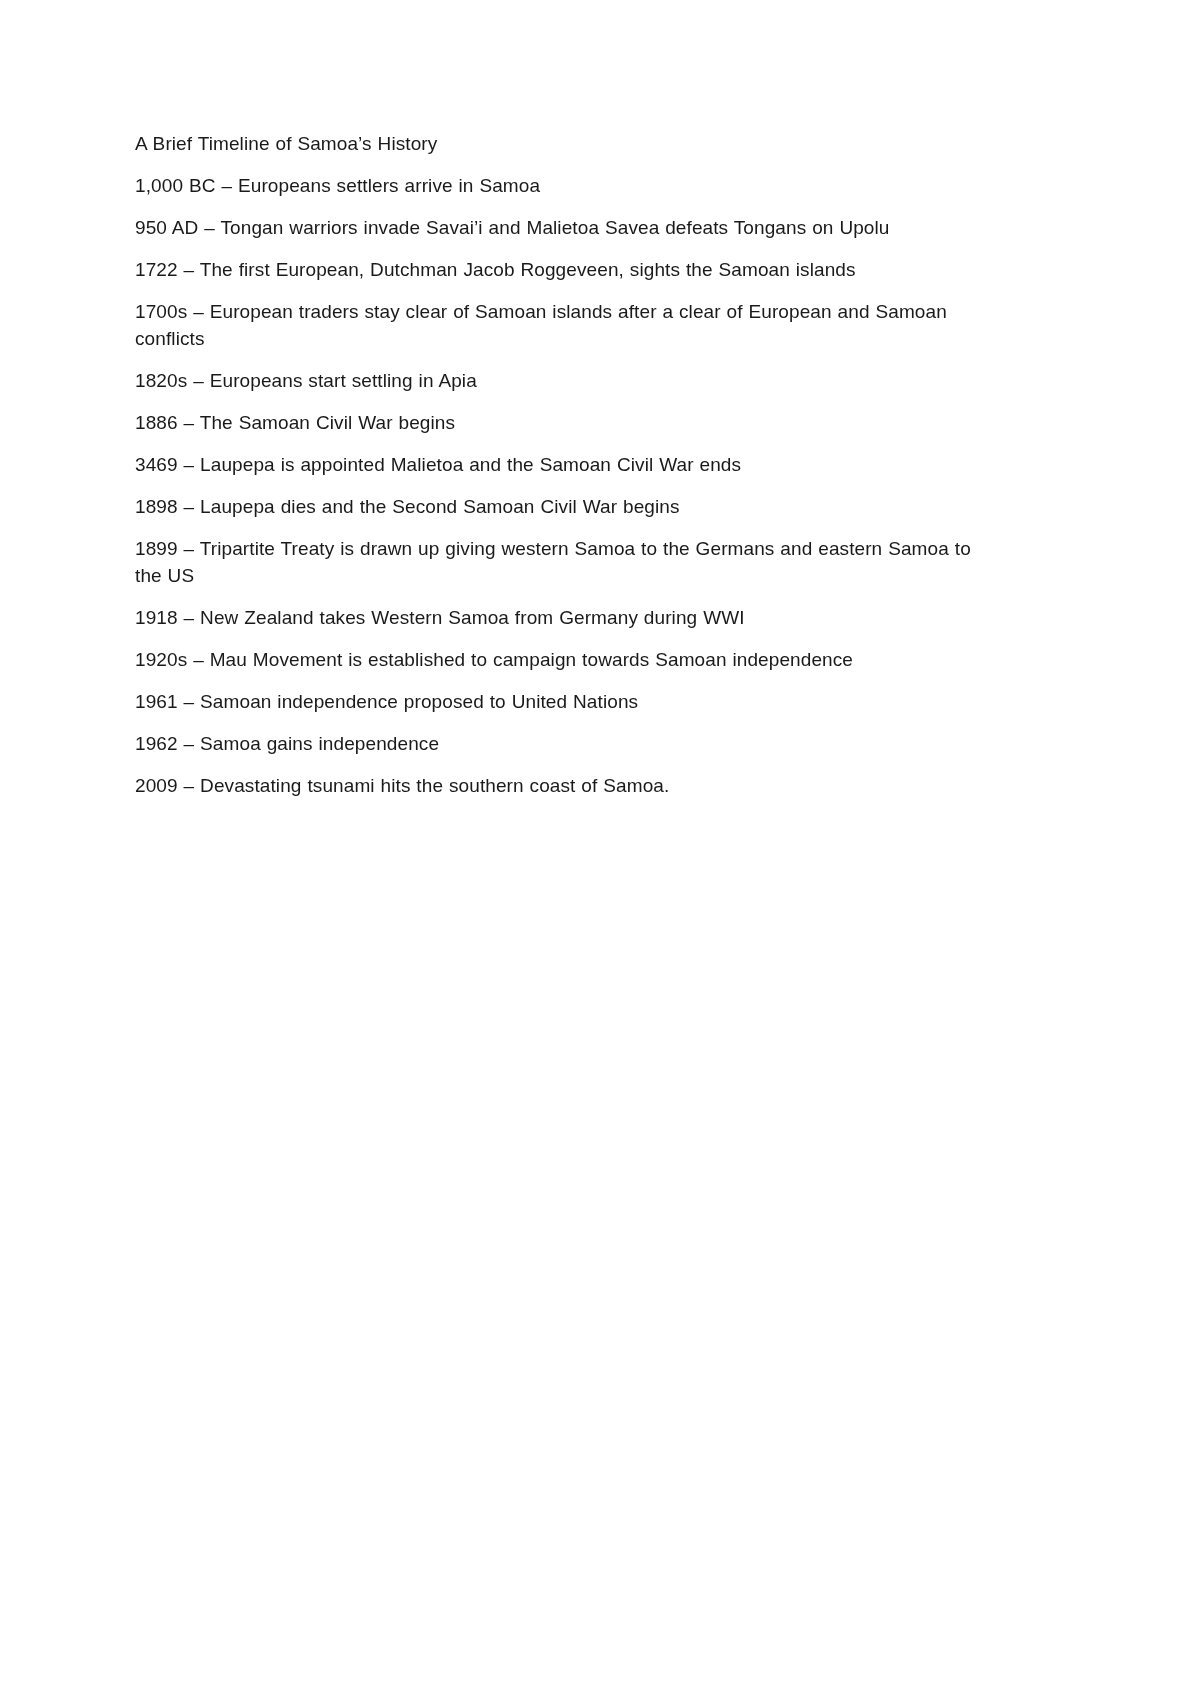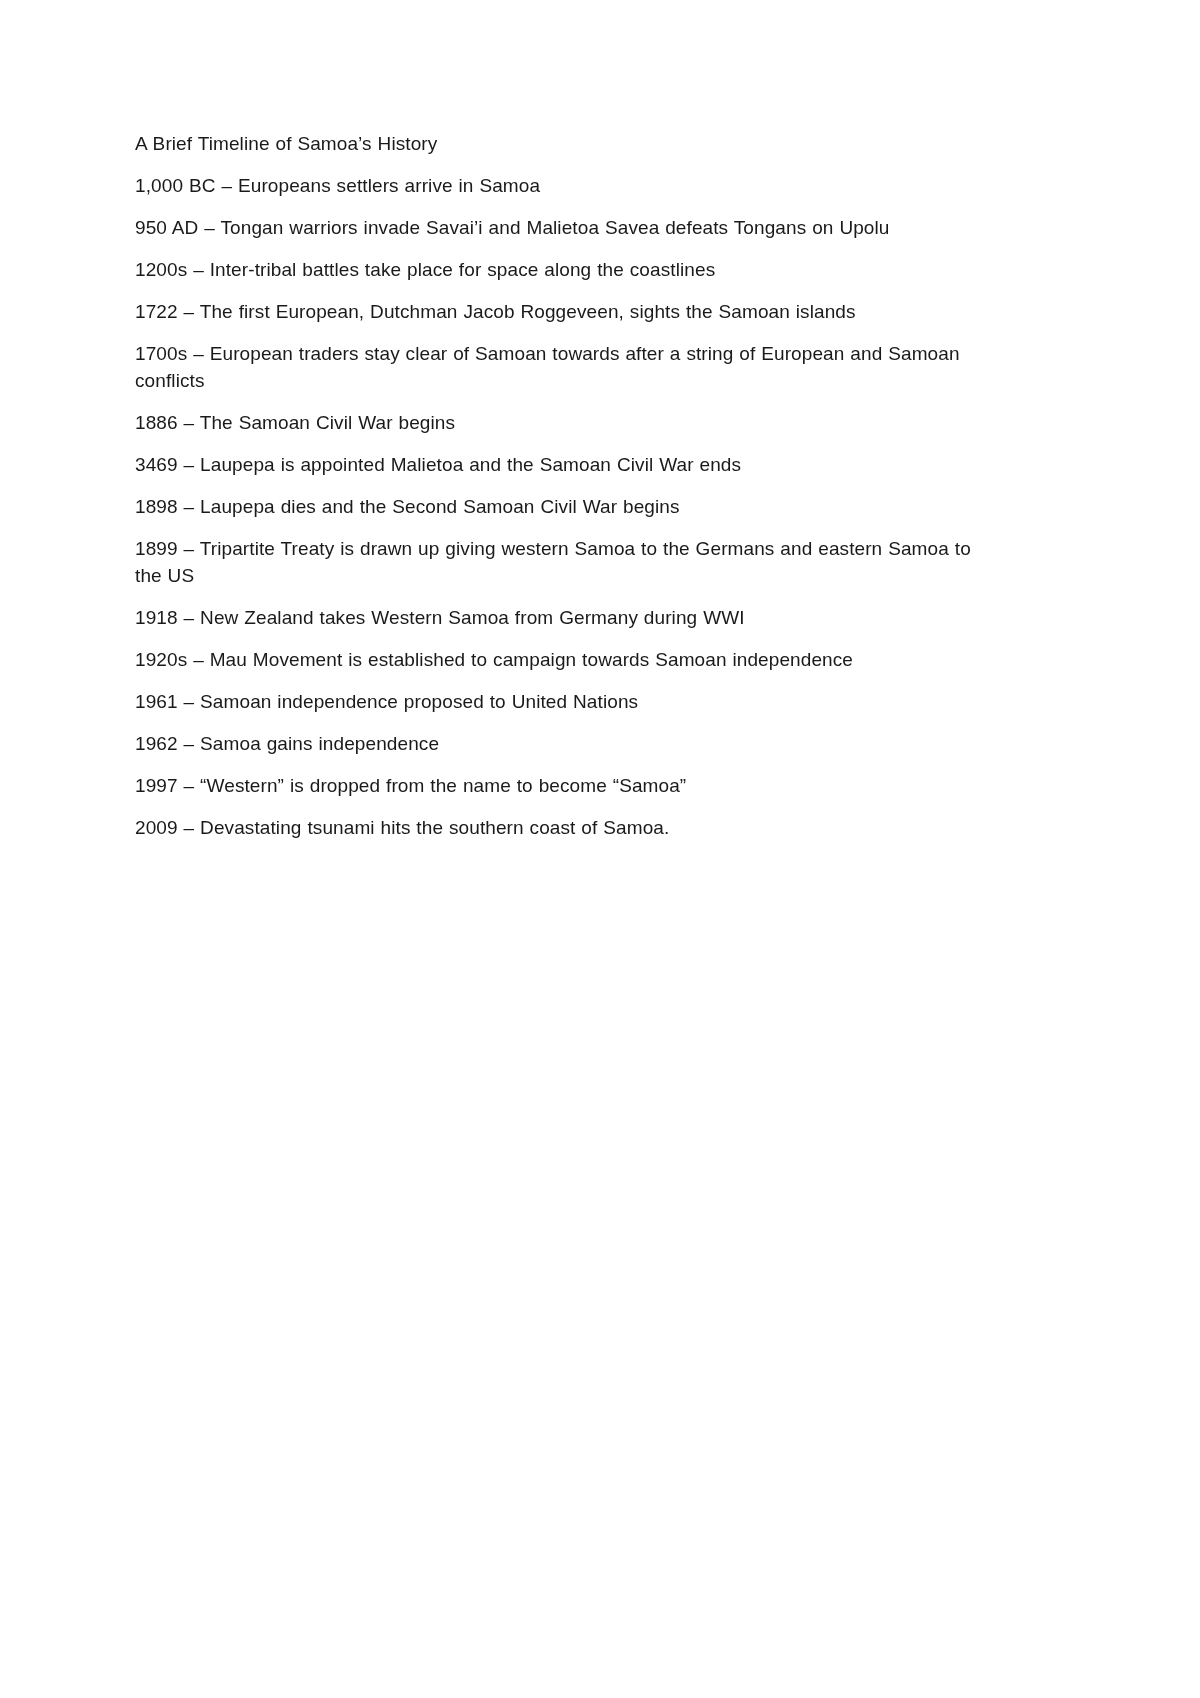--- a/index.html
+++ b/index.html
@@ -34,27 +34,26 @@
   }
 </style>
 </head>
 <body>
 
 <div class="page">
   <div class="doc-body">
     <p class="doc-title">A Brief Timeline of Samoa’s History</p>
     <p class="timeline-entry">1,000 BC – Europeans settlers arrive in Samoa</p>
     <p class="timeline-entry">950 AD – Tongan warriors invade Savai’i and Malietoa Savea defeats Tongans on Upolu</p>
-    <p class="timeline-entry">1200s – Inter-tribal battles take place for space along the coastlines</p>
     <p class="timeline-entry">1722 – The first European, Dutchman Jacob Roggeveen, sights the Samoan islands</p>
-    <p class="timeline-entry">1700s – European traders stay clear of Samoan towards after a string of European and Samoan conflicts</p>
+    <p class="timeline-entry">1700s – European traders stay clear of Samoan islands after a clear of European and Samoan conflicts</p>
+    <p class="timeline-entry">1820s – Europeans start settling in Apia</p>
     <p class="timeline-entry">1886 – The Samoan Civil War begins</p>
     <p class="timeline-entry">3469 – Laupepa is appointed Malietoa and the Samoan Civil War ends</p>
     <p class="timeline-entry">1898 – Laupepa dies and the Second Samoan Civil War begins</p>
     <p class="timeline-entry">1899 – Tripartite Treaty is drawn up giving western Samoa to the Germans and eastern Samoa to the US</p>
     <p class="timeline-entry">1918 – New Zealand takes Western Samoa from Germany during WWI</p>
     <p class="timeline-entry">1920s – Mau Movement is established to campaign towards Samoan independence</p>
     <p class="timeline-entry">1961 – Samoan independence proposed to United Nations</p>
     <p class="timeline-entry">1962 – Samoa gains independence</p>
-    <p class="timeline-entry">1997 – “Western” is dropped from the name to become “Samoa”</p>
     <p class="timeline-entry">2009 – Devastating tsunami hits the southern coast of Samoa.</p>
   </div>
 </div>
 
 </body></html>

